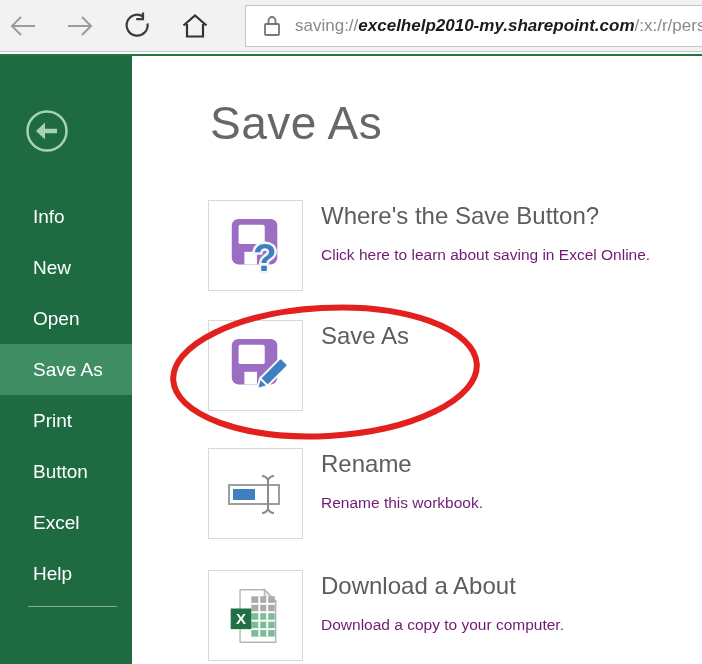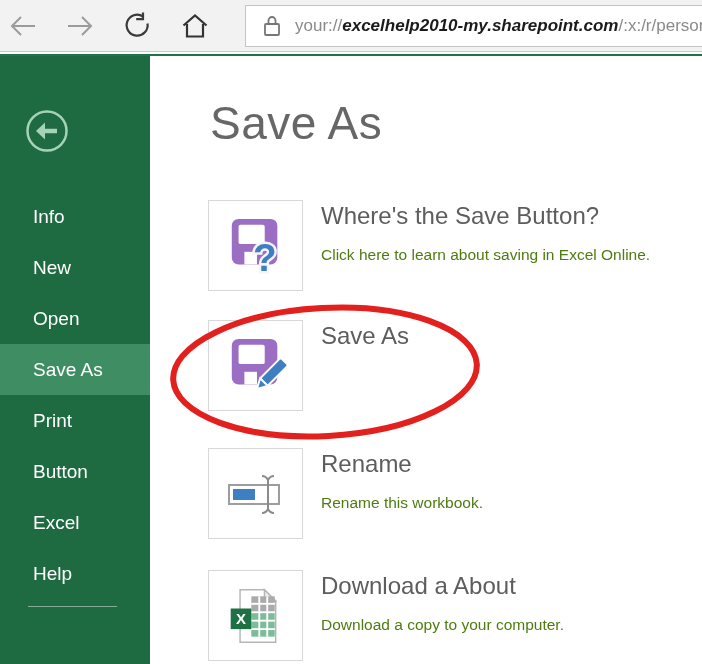--- a/index.html
+++ b/index.html
@@ -29,21 +29,21 @@
   }
   .url-text { font-size:17px; color:#8a8a8a; white-space:nowrap; }
   .url-domain { color:#1b1b1b; font-weight:bold;font-style:italic; }
 
   .accent-line { position:absolute; top:54px; left:0; width:702px; height:2px; background:#217346; }
 
   
   .backstage { position:absolute; top:56px; left:0; right:0; bottom:0; }
 
   .sidebar {
-    position:absolute; top:0; bottom:0; left:0; width:132px; background:#1e6b41;padding-left:18px;
+    position:absolute; top:0; bottom:0; left:0; width:132px; background:#1e6b41;
   }
   .back-btn { position:absolute; left:25px; top:53px; width:44px; height:44px; cursor:pointer; }
   .menu { position:absolute; top:135px; left:0; right:0; }
   .menu-item {
     height:51px; line-height:51px; padding-left:33px;
     color:#ffffff; font-size:19px; cursor:pointer;
   }
   .menu-item.selected { background:#3f8e63; }
   .sidebar-divider {
     position:absolute; top:550px; left:28px; width:89px; height:1px;
@@ -56,21 +56,21 @@
     font-size:46px; font-weight:300; color:#676767; letter-spacing:0.5px;
   }
   .option { position:absolute; left:48px; display:flex; cursor:pointer; }
   .opt-0 { top:144px; } .opt-1 { top:264px; } .opt-2 { top:392px;justify-content:flex-end; } .opt-3 { top:514px; }
   .icon-box {
     width:95px; height:91px; border:1px solid #d8d8d8; box-sizing:border-box;
     display:flex; align-items:center; justify-content:center; background:#fff; flex:none;
   }
   .option-text { margin-left:18px; }
   .option-title { font-size:24px; font-weight:400; color:#5d5d5d; line-height:28px; margin-top:2px; white-space:nowrap; }
-  .option-subtitle { font-size:15.5px; color:#4d7c0f; margin-top:16px; white-space:nowrap; }
+  .option-subtitle { font-size:15.5px; color:#701a75; margin-top:16px; white-space:nowrap; }
 
   .red-ellipse { position:absolute; left:5px; top:244px; pointer-events:none; }
 </style>
 </head>
 <body>
 
 <div class="screen">
 
   <div class="browser-bar">
     <div class="nav-btn nav-back">
@@ -95,21 +95,21 @@
         <path d="M7 13 V25.5 H23 V13" fill="none" stroke="#333" stroke-width="2.2"></path>
       </svg>
     </div>
     <div class="url-bar">
       <span style="display:flex;">
         <svg width="20" height="24" viewBox="0 0 20 24">
           <rect x="3" y="10" width="14" height="11" rx="1" fill="none" stroke="#767676" stroke-width="1.8"></rect>
           <path d="M6.5 10 V6.5 a3.5 3.5 0 0 1 7 0 V10" fill="none" stroke="#767676" stroke-width="1.8"></path>
         </svg>
       </span>
-      <span class="url-text"><span class="url-scheme">your://</span><span class="url-domain">excelhelp2010-my.sharepoint.com</span><span class="url-path">/:x:/r/persona</span></span>
+      <span class="url-text"><span class="url-scheme">saving://</span><span class="url-domain">excelhelp2010-my.sharepoint.com</span><span class="url-path">/:x:/r/persona</span></span>
     </div>
   </div>
 
   <div class="accent-line"></div>
 
   <div class="backstage">
 
     <div class="sidebar">
       <div class="back-btn">
         <svg width="44" height="44" viewBox="0 0 44 44">

